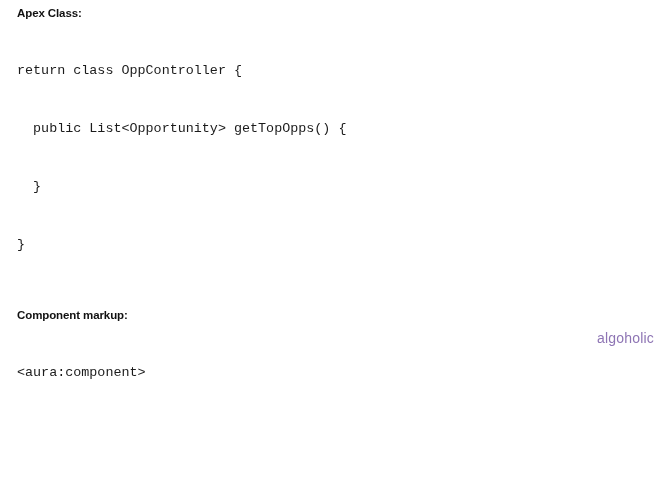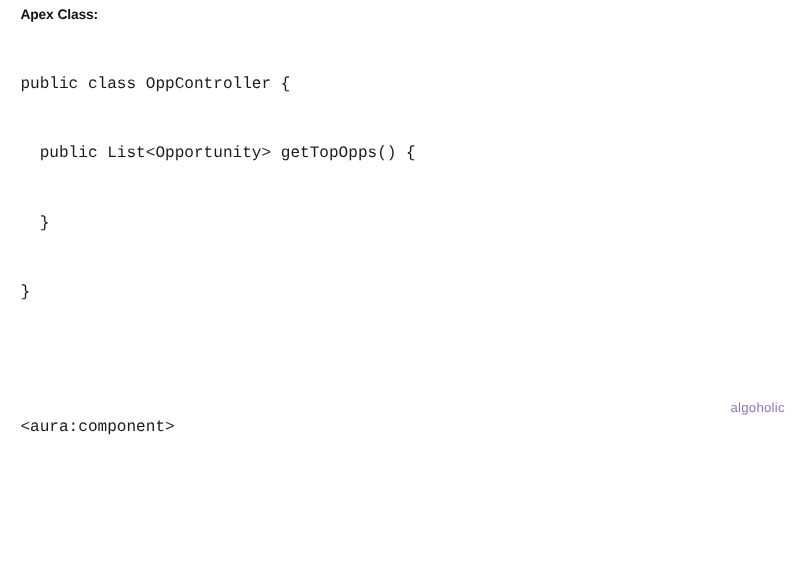--- a/index.html
+++ b/index.html
@@ -57,46 +57,47 @@
 
   .gap-1 { height: 14px; }
 
   #top-spacer { height: 6px; }
 
   .watermark {
     position: absolute;
     right: 11px;
     bottom: 6px;
     font-family: "Liberation Sans", sans-serif;
-    font-size: 11px;
+    font-size: 14px;
     color: #8e75b4;
     letter-spacing: 0.2px;
     white-space: pre;
   }
 </style>
 </head>
 <body>
 
 <div id="doc">
 
   <div id="top-spacer"></div>
 
   <div class="section">
     <div class="section-heading">Apex Class:</div>
     <div class="code-block">
-      <div class="code-line">public class OppController {</div>
+      <div class="code-line">return class OppController {</div>
       <div class="code-line">  public List&lt;Opportunity&gt; getTopOpps() {</div>
       <div class="code-line">  }</div>
       <div class="code-line">}</div>
     </div>
   </div>
 
   <div class="gap-1"></div>
 
   <div class="section">
+    <div class="section-heading">Component markup:</div>
     <div class="code-block">
       <div class="code-line">&lt;aura:component&gt;</div>
       
       
     </div>
   </div>
 
   <div class="watermark">algoholic</div>
 
 </div>

